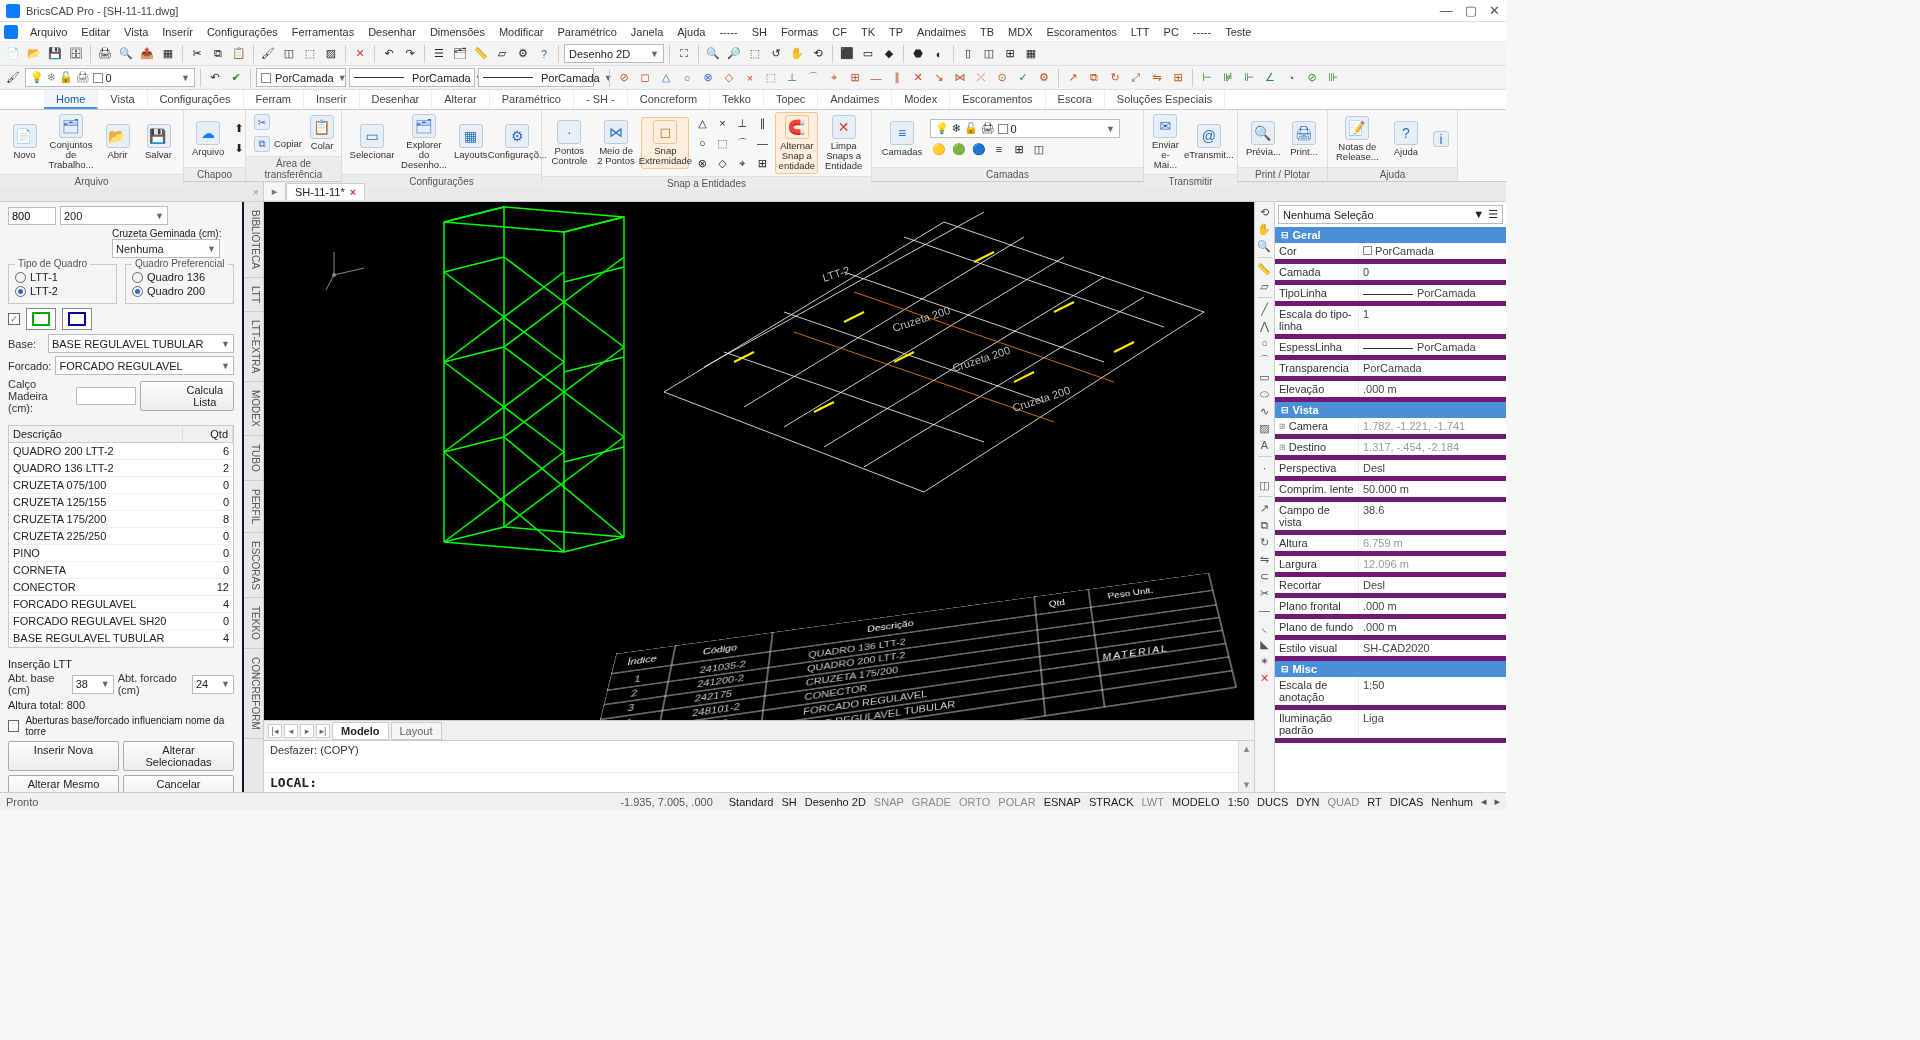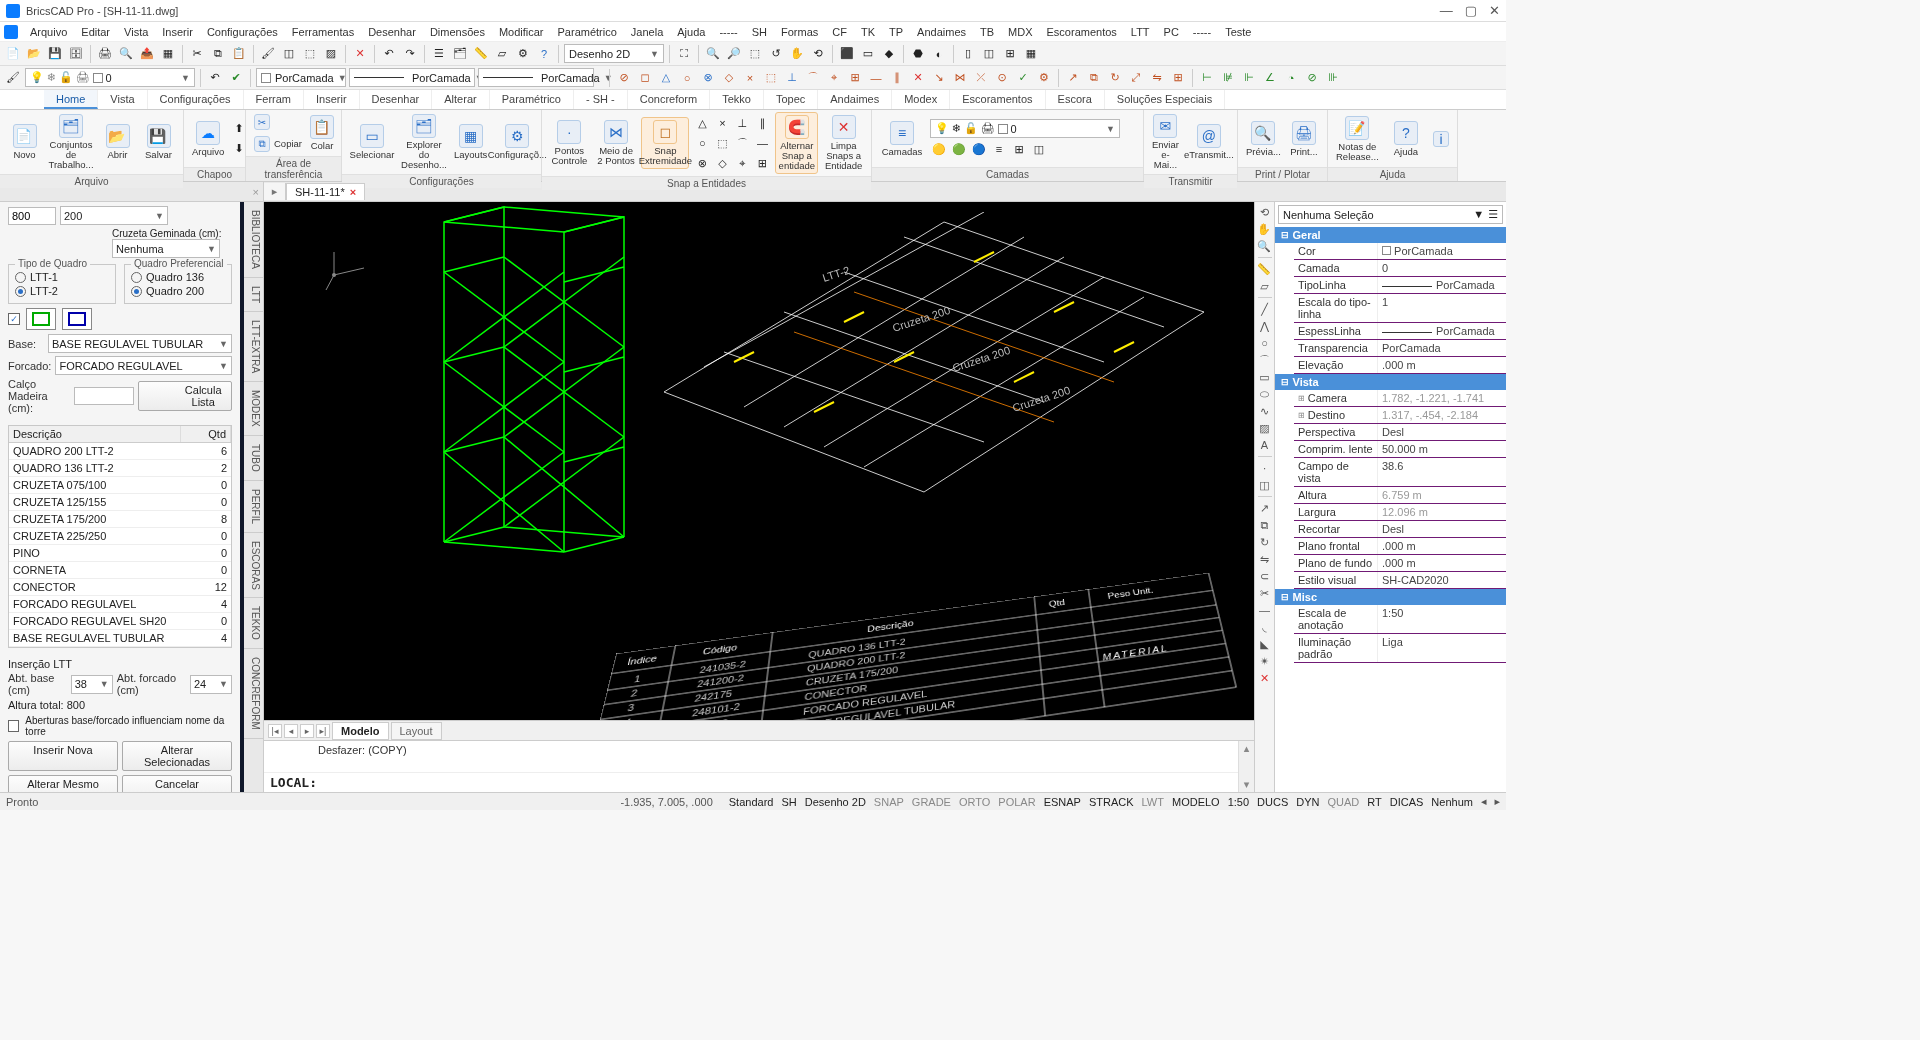--- a/index.html
+++ b/index.html
@@ -39,21 +39,21 @@
 .ribbon-btn.small { flex-direction:row; width:auto; gap:4px;}
 .ribbon-btn.small .ico { width:16px; height:16px; font-size:10px;}
 .ribbon-btn.highlight { background:#fdeedd; border:1px solid #f0c48a; border-radius:3px;}
 
 .doc-tabs { background:#e9e9e9; height:20px; display:flex; align-items:center; border-bottom:1px solid #ccc; padding-left:280px;}
 .doc-tabs .start { width:22px; text-align:center; color:#777; border-right:1px solid #ccc; background:#f5f5f5; padding:2px 0;}
 .doc-tabs .tab { background:#fff; padding:2px 8px; border:1px solid #ccc; border-bottom:none; display:flex; align-items:center; gap:5px;}
 .doc-tabs .tab .close { color:#d33; font-weight:bold; }
 
 .main { display:flex; height:590px; }
-.left-panel { width:244px; background:#f5f5f5; border-right:4px solid #0f172a; display:flex; flex-direction:column; overflow:hidden; }
+.left-panel { width:244px; background:#f5f5f5; border-right:2px solid #0f172a; display:flex; flex-direction:column; overflow:hidden; }
 .lp-section { padding:4px 8px; }
 .lp-row { display:flex; align-items:center; gap:4px; margin-bottom:3px; }
 .lp-row label { color:#333; }
 .lp-input { border:1px solid #bbb; background:#fff; padding:1px 3px; flex:1; height:18px;}
 .lp-select { border:1px solid #bbb; background:#fff; padding:1px 3px; width:100%; height:19px; display:flex; justify-content:space-between; align-items:center;gap:12px;}
 .lp-select .arrow { color:#666; font-size:9px;}
 .group-box { border:1px solid #c8c8c8; padding:4px 6px; position:relative; margin-top:6px;}
 .group-box .legend { position:absolute; top:-7px; left:6px; background:#f5f5f5; padding:0 3px; color:#555; font-size:10px;}
 .radio-row { display:flex; align-items:center; gap:4px; margin:2px 0;}
 .radio-row .radio { width:11px; height:11px; border:1px solid #666; border-radius:50%; display:inline-flex; align-items:center; justify-content:center;}
@@ -85,33 +85,33 @@
 .scaffold { position:absolute; left:150px; top:0; }
 .plan { position:absolute; left:380px; top:10px; }
 .material-table { position:absolute; left:340px; top:390px; transform: perspective(900px) rotateX(35deg) rotateZ(-10deg) skewX(-10deg); }
 
 .model-tabs { height:20px; background:#f0f0f0; border-top:1px solid #ccc; display:flex; align-items:center; padding:0 4px; gap:2px;}
 .model-tabs .nav { width:14px; text-align:center; color:#666; border:1px solid #ccc; background:#fff; height:14px; line-height:12px; font-size:9px;}
 .model-tabs .mt { padding:2px 8px; border:1px solid #ccc; background:#fff; font-weight:bold;}
 .model-tabs .mt.inactive { font-weight:normal; color:#666; background:#f5f5f5;}
 
 .cmdline-wrap { height:52px; background:#fff; border-top:1px solid #ccc; display:flex;}
-.cmdline-history { flex:1; padding:3px 6px; font-family:Consolas,monospace; font-size:11px; color:#333; overflow:hidden; line-height:13px;margin-left:48px;}
+.cmdline-history { flex:1; padding:3px 6px; font-family:Consolas,monospace; font-size:11px; color:#333; overflow:hidden; line-height:13px;}
 .cmdline-input-row { border-top:1px solid #eee; padding:2px 6px; font-family:Consolas,monospace; font-weight:bold; font-size:13px;}
 .cmdline-scroll { width:16px; background:#f0f0f0; border-left:1px solid #ddd; display:flex; flex-direction:column; justify-content:space-between; align-items:center; color:#888; font-size:9px; padding:1px 0;}
 
 .right-tools { width:20px; background:#f4f4f4; border-left:1px solid #ccc; display:flex; flex-direction:column; gap:1px; padding:2px 0; align-items:center;}
 .right-tools .rt { width:16px; height:16px; display:flex; align-items:center; justify-content:center; color:#555; font-size:11px;}
 .right-tools .sep { height:1px; background:#ccc; width:14px; margin:2px 0;}
 
 .props { width:232px; background:#fff; border-left:1px solid #ccc; display:flex; flex-direction:column;}
 .props .hdr-combo { margin:3px; border:1px solid #bbb; padding:2px 4px; display:flex; justify-content:space-between; align-items:center; background:#fff;}
 .props .cat { background:#4a90d9; color:#fff; padding:2px 6px; font-weight:bold; display:flex; align-items:center; gap:4px;}
 .props .cat .exp { font-size:9px; }
-.props .prop-row { display:flex; border-bottom:1px solid #701a75;margin-left:19px; }
+.props .prop-row { display:flex; border-bottom:5px solid #701a75; }
 .props .prop-row .k { width:84px; padding:2px 4px; color:#333; border-right:1px solid #eee; display:flex; align-items:center; gap:3px;}
 .props .prop-row .v { flex:1; padding:2px 4px; color:#444; }
 .props .prop-row .v.gray { color:#999; }
 .props .sq { width:9px; height:9px; border:1px solid #888; display:inline-block; background:#fff;}
 
 .statusbar { height:18px; background:#f0f0f0; border-top:1px solid #ccc; display:flex; align-items:center; padding:0 6px; gap:8px; font-size:10px; color:#555;}
 .statusbar .spacer { flex:1; }
 .statusbar .tog { color:#888; }
 .statusbar .tog.on { color:#222; font-weight:500; }
 

